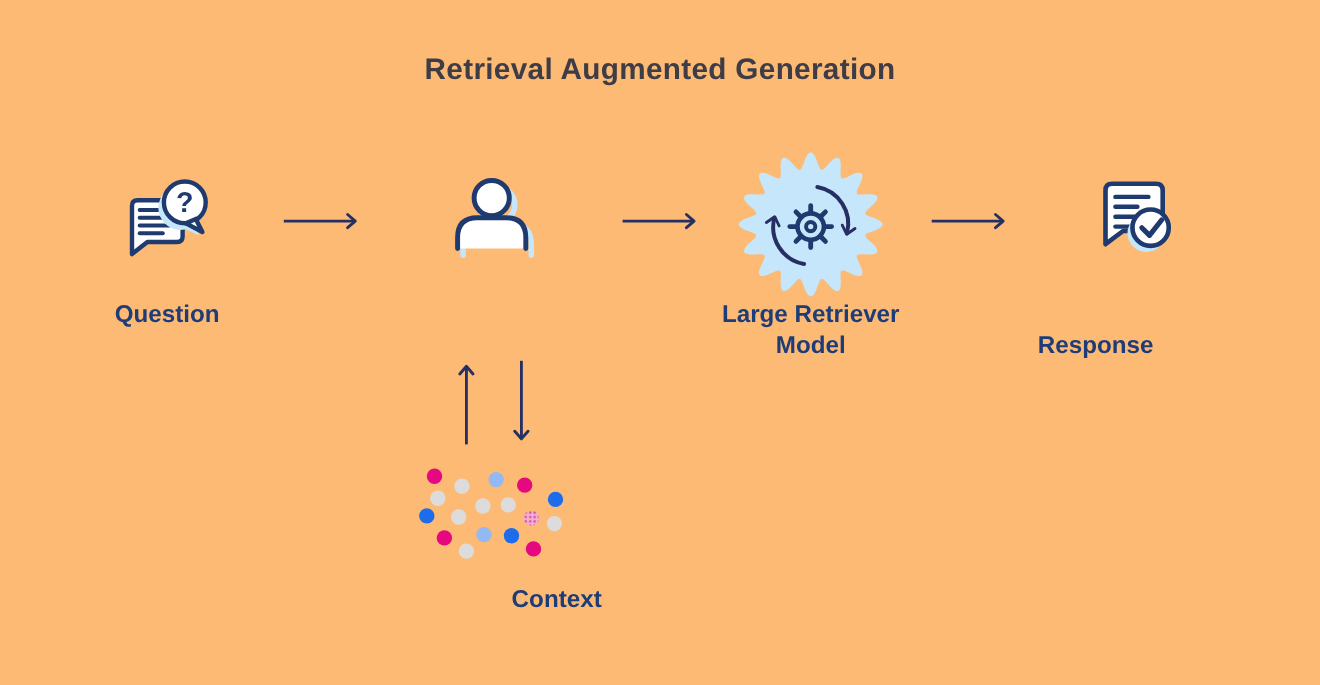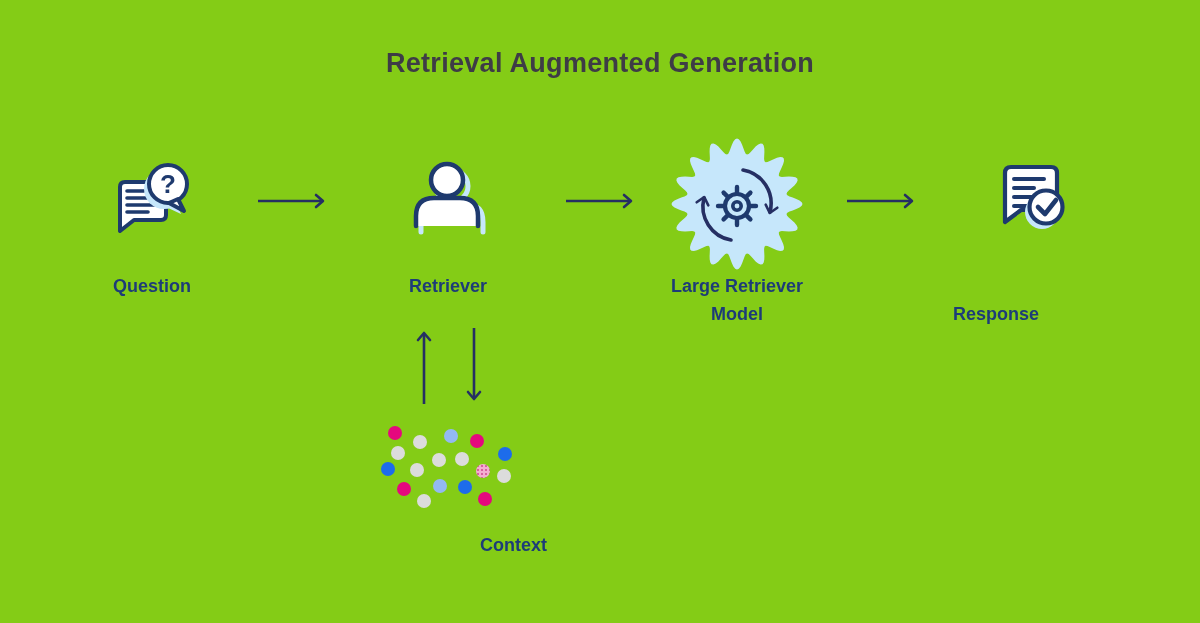--- a/index.html
+++ b/index.html
@@ -1,39 +1,39 @@
 <!DOCTYPE html>
 <html><head>
 <meta charset="utf-8">
 <style>
   * { margin: 0; padding: 0; box-sizing: border-box; }
   html, body { background: #ffffff; }
   .canvas {
     position: relative;
     width: 1200px;
     height: 623px;
-    background: #84cc16;
+    background: #fdba74;
     overflow: hidden;
     font-family: "Liberation Sans", sans-serif;
   }
   .title {
     position: absolute;
     left: 0; top: 48px;
     width: 1200px;
     text-align: center;
     font-size: 27px;
     font-weight: bold;
     letter-spacing: 0.3px;
     color: #3e3c46;
   }
   .node-label {
     position: absolute;
     width: 200px;
     text-align: center;
-    font-size: 18px;
+    font-size: 22px;
     font-weight: bold;
     color: #1d3c78;
     line-height: 28px;
   }
   .icon-box { position: absolute; }
   .arrow-svg { position: absolute; overflow: visible; }
   .dots-cluster { position: absolute; left: 375px; top: 420px; width: 145px; height: 95px; }
   .dot {
     position: absolute;
     width: 14px; height: 14px;
@@ -96,21 +96,20 @@
         <circle cx="45" cy="28" r="16"></circle>
         <path d="M 14 74 V 64 Q 14 46 32 46 H 58 Q 76 46 76 64 V 74"></path>
       </g>
 
       <g stroke="#1e3a6e" stroke-width="4.5" fill="#ffffff" stroke-linecap="round">
         <circle cx="45" cy="28" r="16"></circle>
         <path d="M 14 74 V 64 Q 14 46 32 46 H 58 Q 76 46 76 64 V 74"></path>
       </g>
     </svg>
   </div>
-  <div class="node-label" style="left:348px; top:272px;">Retriever</div>
 
   <svg class="arrow-svg" style="left:564px; top:191px;" width="80" height="20" viewBox="0 0 80 20">
     <line x1="2" y1="10" x2="66" y2="10" stroke="#252f63" stroke-width="2.6" marker-end="url(#chev)"></line>
   </svg>
 
   <div class="icon-box" style="left:662px; top:129px; width:150px; height:150px;">
     <svg width="150" height="150" viewBox="0 0 150 150">
       <path d="M140.5,75.0L139.7,76.8L137.5,78.6L134.3,80.1L130.7,81.4L127.5,82.6L125.3,83.7L124.5,85.0L125.1,86.7L127.0,88.7L129.6,91.0L132.4,93.6L134.6,96.2L135.6,98.6L135.3,100.5L133.5,101.7L130.5,102.3L126.9,102.4L123.1,102.2L119.9,102.1L117.7,102.5L116.8,103.6L117.0,105.5L118.2,108.3L119.7,111.6L121.2,115.0L122.0,118.1L121.8,120.5L120.5,121.8L118.1,122.0L115.0,121.2L111.6,119.7L108.3,118.2L105.5,117.0L103.6,116.8L102.5,117.7L102.1,119.9L102.2,123.1L102.4,126.9L102.3,130.5L101.7,133.5L100.5,135.3L98.6,135.6L96.2,134.6L93.6,132.4L91.0,129.6L88.7,127.0L86.7,125.1L85.0,124.5L83.7,125.3L82.6,127.5L81.4,130.7L80.1,134.3L78.6,137.5L76.8,139.7L75.0,140.5L73.2,139.7L71.4,137.5L69.9,134.3L68.6,130.7L67.4,127.5L66.3,125.3L65.0,124.5L63.3,125.1L61.3,127.0L59.0,129.6L56.4,132.4L53.8,134.6L51.4,135.6L49.5,135.3L48.3,133.5L47.7,130.5L47.6,126.9L47.8,123.1L47.9,119.9L47.5,117.7L46.4,116.8L44.5,117.0L41.7,118.2L38.4,119.7L35.0,121.2L31.9,122.0L29.5,121.8L28.2,120.5L28.0,118.1L28.8,115.0L30.3,111.6L31.8,108.3L33.0,105.5L33.2,103.6L32.3,102.5L30.1,102.1L26.9,102.2L23.1,102.4L19.5,102.3L16.5,101.7L14.7,100.5L14.4,98.6L15.4,96.2L17.6,93.6L20.4,91.0L23.0,88.7L24.9,86.7L25.5,85.0L24.7,83.7L22.5,82.6L19.3,81.4L15.7,80.1L12.5,78.6L10.3,76.8L9.5,75.0L10.3,73.2L12.5,71.4L15.7,69.9L19.3,68.6L22.5,67.4L24.7,66.3L25.5,65.0L24.9,63.3L23.0,61.3L20.4,59.0L17.6,56.4L15.4,53.8L14.4,51.4L14.7,49.5L16.5,48.3L19.5,47.7L23.1,47.6L26.9,47.8L30.1,47.9L32.3,47.5L33.2,46.4L33.0,44.5L31.8,41.7L30.3,38.4L28.8,35.0L28.0,31.9L28.2,29.5L29.5,28.2L31.9,28.0L35.0,28.8L38.4,30.3L41.7,31.8L44.5,33.0L46.4,33.2L47.5,32.3L47.9,30.1L47.8,26.9L47.6,23.1L47.7,19.5L48.3,16.5L49.5,14.7L51.4,14.4L53.8,15.4L56.4,17.6L59.0,20.4L61.3,23.0L63.3,24.9L65.0,25.5L66.3,24.7L67.4,22.5L68.6,19.3L69.9,15.7L71.4,12.5L73.2,10.3L75.0,9.5L76.8,10.3L78.6,12.5L80.1,15.7L81.4,19.3L82.6,22.5L83.7,24.7L85.0,25.5L86.7,24.9L88.7,23.0L91.0,20.4L93.6,17.6L96.2,15.4L98.6,14.4L100.5,14.7L101.7,16.5L102.3,19.5L102.4,23.1L102.2,26.9L102.1,30.1L102.5,32.3L103.6,33.2L105.5,33.0L108.3,31.8L111.6,30.3L115.0,28.8L118.1,28.0L120.5,28.2L121.8,29.5L122.0,31.9L121.2,35.0L119.7,38.4L118.2,41.7L117.0,44.5L116.8,46.4L117.7,47.5L119.9,47.9L123.1,47.8L126.9,47.6L130.5,47.7L133.5,48.3L135.3,49.5L135.6,51.4L134.6,53.8L132.4,56.4L129.6,59.0L127.0,61.3L125.1,63.3L124.5,65.0L125.3,66.3L127.5,67.4L130.7,68.6L134.3,69.9L137.5,71.4L139.7,73.2L140.5,75.0Z" fill="#c6e7fb"></path>
     </svg>
   </div>

